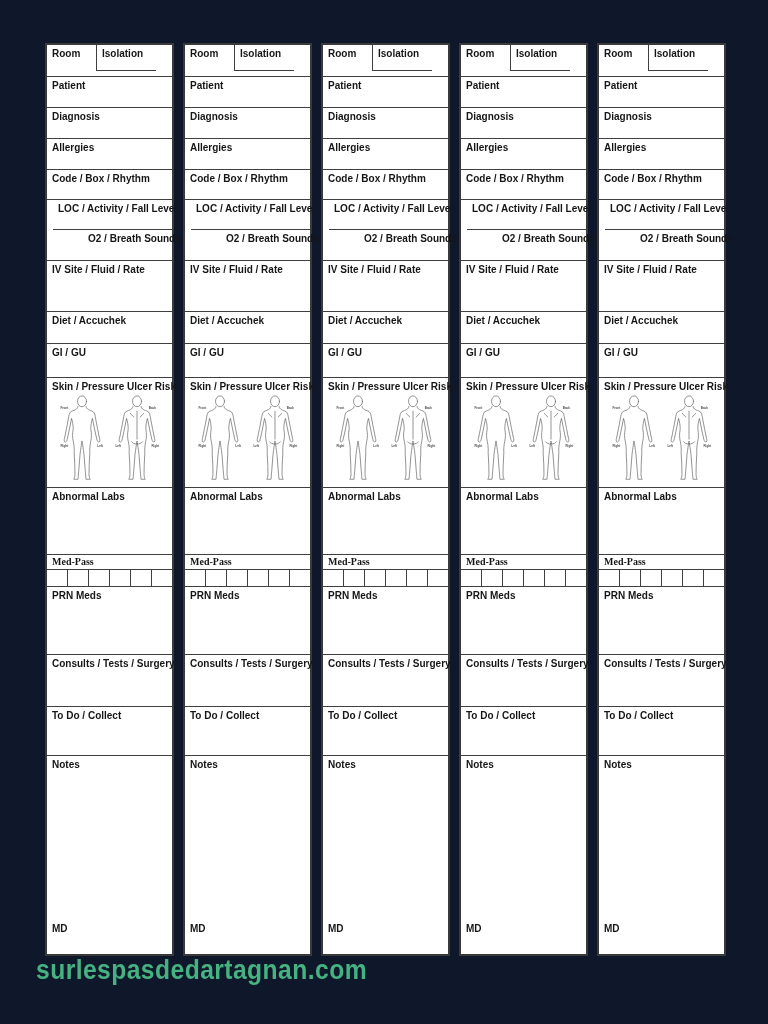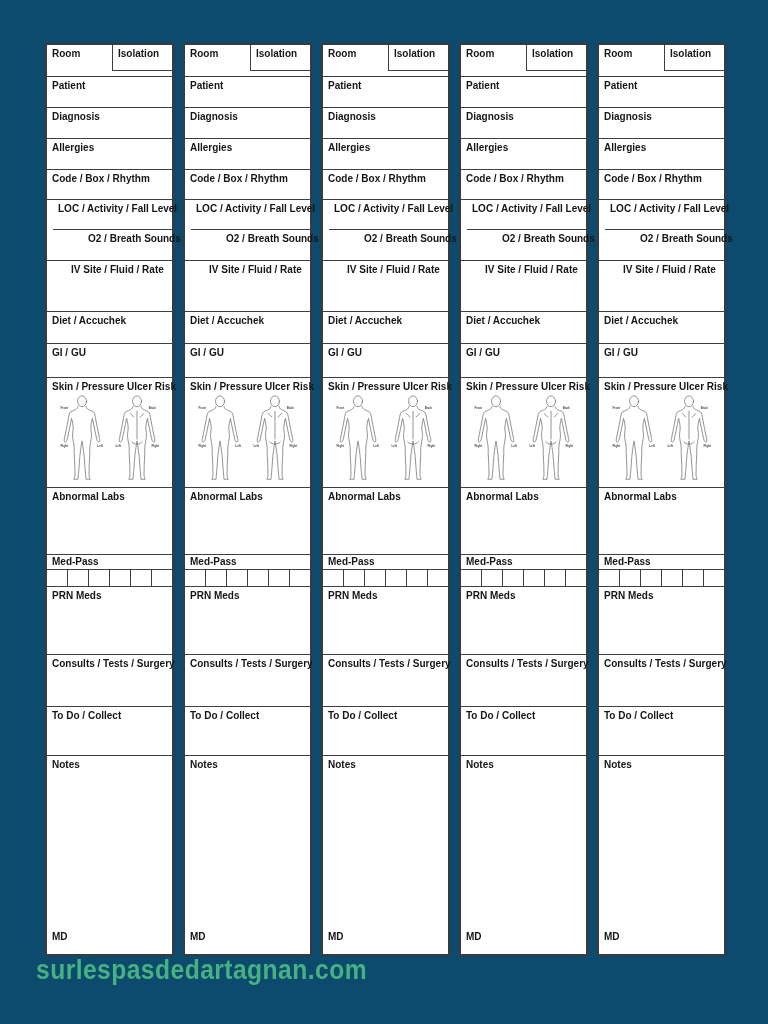--- a/index.html
+++ b/index.html
@@ -1,19 +1,19 @@
 <!DOCTYPE html>
 <html><head>
 <meta charset="utf-8">
 <style>
   html,body{margin:0;padding:0;}
   .page{
     position:relative;
     width:768px;height:1024px;
-    background:#0c4a6e;
+    background:#0f172a;
     font-family:"Liberation Sans", sans-serif;
     overflow:hidden;
   }
   .sheet{
     position:absolute;left:45px;top:43px;
     display:flex;gap:9px;
   }
   .col{
     box-sizing:border-box;
     width:129px;height:913px;
@@ -31,55 +31,55 @@
     display:block;
     font-weight:700;
     font-size:10px;
     line-height:1.15;
     color:#161616;
     padding:3px 3px 0 5px;
     white-space:nowrap;
   }
   .header-row{height:32px;}
   .iso-box{
-    position:absolute;top:0;right:0;
+    position:absolute;top:0;right:16px;
     box-sizing:border-box;
     width:48%;height:26px;
     border-left:1.5px solid #3f3f3f;
     border-bottom:1.5px solid #3f3f3f;
   }
   .s-patient{height:31px;}
   .s-diagnosis{height:31px;}
   .s-allergies{height:31px;}
   .s-code{height:30px;}
   .s-loc{height:30px;margin-left:6px;}
   .s-o2{height:31px;padding-left:36px;}
-  .s-iv{height:51px;padding-left:19px;}
+  .s-iv{height:51px;}
   .s-diet{height:32px;}
   .s-gigu{height:34px;}
   .s-skin{height:110px;}
   .s-labs{height:67px;}
-  .s-mplabel{height:15px;}
+  .s-mplabel{height:15px;font-family:Liberation Serif, serif;}
   .s-mplabel .lbl{padding-top:1px;}
   .mp-row{
     box-sizing:border-box;
     height:17px;
     border-bottom:1.5px solid #3f3f3f;
     display:flex;flex:none;
   }
   .mp-cell{flex:1;border-right:1.5px solid #3f3f3f;}
   .mp-cell:last-child{border-right:none;}
   .s-prn{height:68px;}
   .s-consults{height:52px;}
   .s-todo{height:49px;}
   .s-notes{
     flex:1;border-bottom:none;
     display:flex;flex-direction:column;justify-content:space-between;
   }
-  .md-lbl{padding-bottom:12px;}
+  .md-lbl{padding-bottom:20px;}
   .bodies{
     display:flex;justify-content:space-evenly;align-items:flex-start;
     padding:2px 2px 0 2px;
   }
   .body-fig{width:46px;height:90px;overflow:visible;}
   .body-fig path, .body-fig ellipse, .body-fig use{
     fill:none;stroke:#6a6a6a;stroke-width:0.8;stroke-linecap:round;stroke-linejoin:round;
   }
   .fig-txt{
     font-size:3.4px;fill:#4c4c4c;

